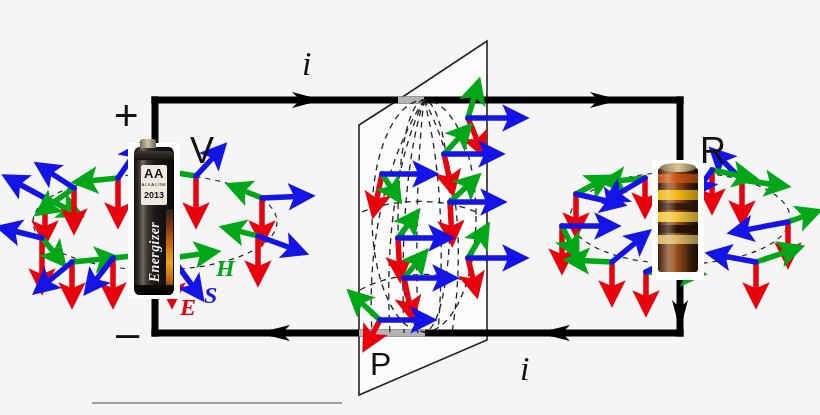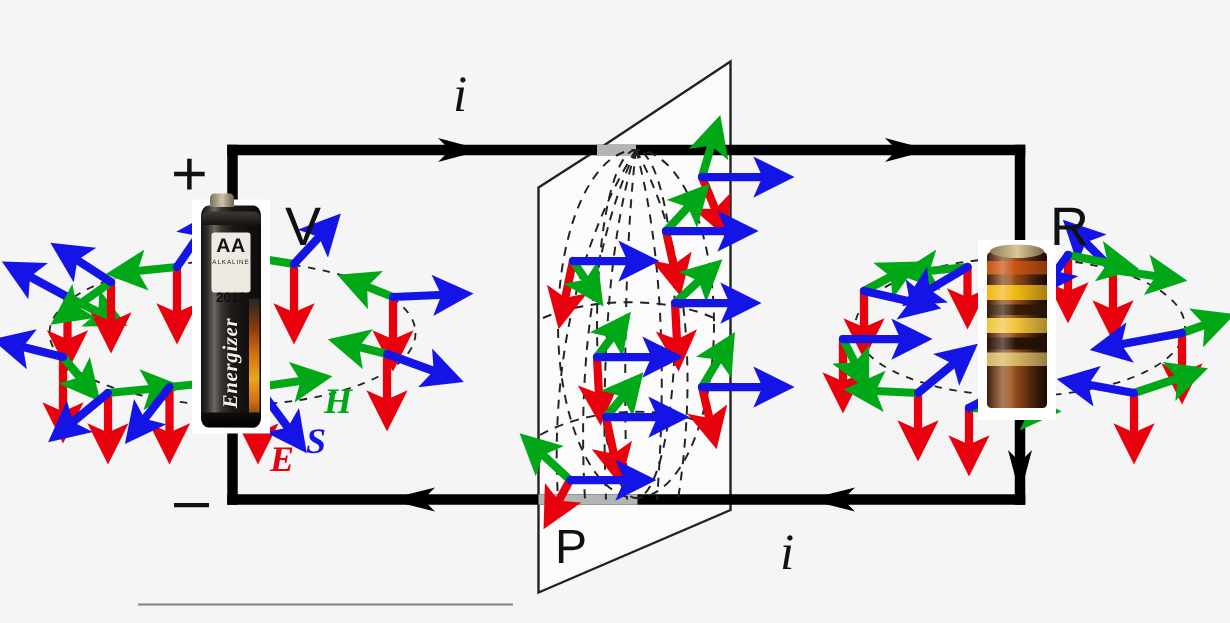--- a/index.html
+++ b/index.html
@@ -36,21 +36,21 @@
     background:linear-gradient(to bottom,#3d3835,#17140f);
     border-radius:5px 5px 0 0;
   }
   .batt-white{
     position:absolute;left:7px;top:18px;width:26px;height:40px;
     background:#eeeae2;border-radius:2px;
     display:flex;flex-direction:column;align-items:center;justify-content:flex-start;
   }
   .batt-aa{font-family:"Liberation Sans",sans-serif;font-weight:bold;font-size:13px;color:#111;margin-top:1px;letter-spacing:.5px;}
   .batt-alk{font-family:"Liberation Sans",sans-serif;font-size:4.2px;color:#222;letter-spacing:.6px;margin-top:1px;}
-  .batt-year{font-family:"Liberation Sans",sans-serif;font-weight:bold;font-size:9px;color:#111;margin-top:16px;}
+  .batt-year{font-family:"Liberation Sans",sans-serif;font-weight:bold;font-size:9px;color:#111;margin-top:3px;}
   .batt-stripe{
     position:absolute;right:1px;top:62px;width:7px;height:86px;
     background:linear-gradient(to bottom,#2b2522 0%,#8a3c10 22%,#d9720f 42%,#f2b01c 62%,#d9720f 80%,#3a2a1c 100%);
     opacity:.95;
   }
   .batt-brand{
     position:absolute;left:2px;top:66px;width:38px;height:78px;
     display:flex;align-items:center;justify-content:center;
   }
   .batt-brand span{
@@ -302,21 +302,21 @@
     <g>
       <line x1="712" y1="170" x2="712" y2="208" stroke="#e8000d" stroke-width="5.5" marker-end="url(#mRed)"></line>
       <line x1="712" y1="170" x2="752" y2="178" stroke="#00a818" stroke-width="5.5" marker-end="url(#mGreen)"></line>
       <line x1="712" y1="170" x2="696" y2="192" stroke="#1414e6" stroke-width="5.5" marker-end="url(#mBlue)"></line>
     </g>
   </g>
 
   <line x1="92" y1="403" x2="342" y2="403" stroke="#808080" stroke-width="1.4"></line>
 </svg>
 
-<div class="batt-wrap" style="left:128px;top:133px;width:52px;height:156px;">
+<div class="batt-wrap" style="left:128px;top:143px;width:52px;height:156px;">
   <div class="batt-body">
     <div class="batt-topring"></div>
     <div class="batt-white">
       <div class="batt-aa">AA</div>
       <div class="batt-alk">ALKALINE</div>
       <div class="batt-year">2013</div>
     </div>
     <div class="batt-stripe"></div>
     <div class="batt-brand">
       <span>Energizer</span>

